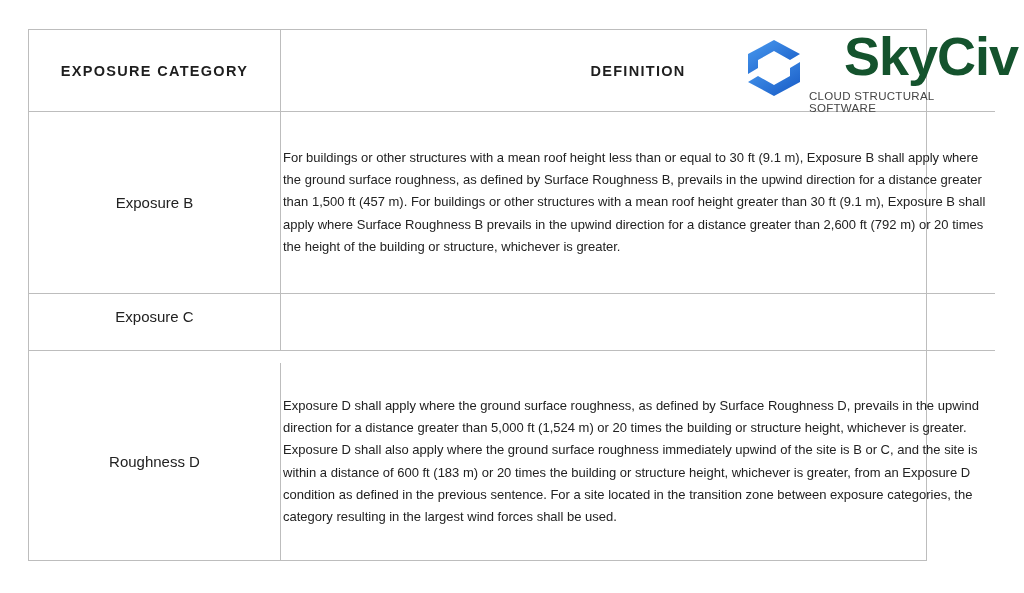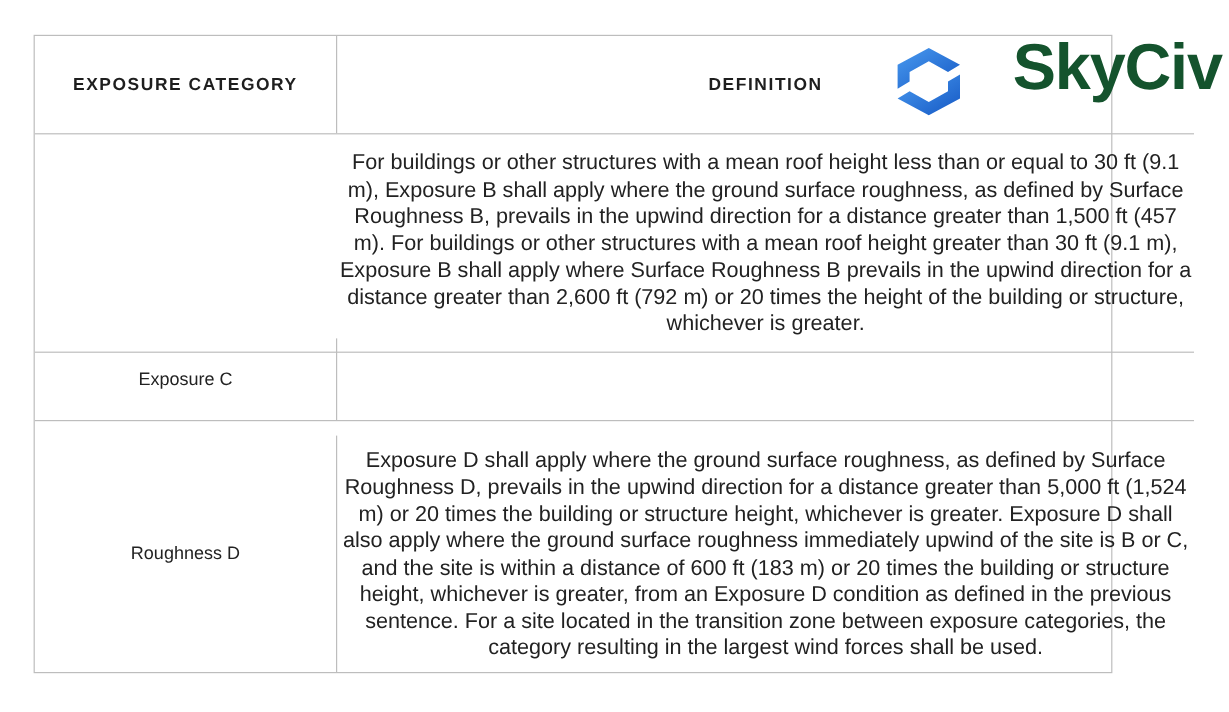--- a/index.html
+++ b/index.html
@@ -8,41 +8,44 @@
     .tbl { position: absolute; left: 28px; top: 29px; width: 899px; height: 532px;
            border: 1px solid #bdbdbd; box-sizing: border-box; }
     .row { position: absolute; left: 0; width: 966px; border-bottom: 1px solid #bdbdbd; box-sizing: border-box; }
     .row.last { border-bottom: none; }
     .c1 { position: absolute; left: 0; top: 0; bottom: 0; width: 252px; border-right: 1px solid #bdbdbd;
           display: flex; align-items: center; justify-content: center; box-sizing: border-box; }
     .c2 { position: absolute; left: 252px; top: 0; bottom: 0; right: 0;
           display: flex; align-items: center; justify-content: center; box-sizing: border-box; padding: 0 2px; }
     .hdr { font-weight: bold; font-size: 14.5px; letter-spacing: 1.3px; color: #1e1e1e; }
     .cat { font-size: 15px; color: #222; }
-    .def { font-size: 18px; line-height: 22.3px; text-align: center; color: #222; }
+    .def { font-size: 13px; line-height: 22.3px; color: #222; }
     .logo { position: absolute; left: 746px; top: 33px; width: 244px; height: 72px; }
     .logo-word { position: absolute; left: 62px; top: -9px; font-weight: bold; font-size: 54px;
                  color: #14532d; letter-spacing: -1px; line-height: 64px; margin-left: 36px; }
     .logo-sub { position: absolute; left: 63px; top: 57px; font-size: 11.5px; color: #444; letter-spacing: 0.3px; }
     .logo-icon { position: absolute; left: 0; top: 5px; width: 56px; height: 60px; }
   </style>
 </head>
 <body>
 
 <div class="tbl">
   <div class="row" style="top:0;height:82px;">
     <div class="c1">
       <span class="hdr">EXPOSURE CATEGORY</span>
     </div>
     <div class="c2">
       <span class="hdr" style="margin-right:0;">DEFINITION</span>
     </div>
   </div>
 
   <div class="row" style="top:82px;height:182px;">
+    <div class="c1">
+      <span class="cat">Exposure B</span>
+    </div>
     <div class="c2">
       <div class="def">For buildings or other structures with a mean roof height less than or equal to 30 ft (9.1 m), Exposure B shall apply where the ground surface roughness, as defined by Surface Roughness B, prevails in the upwind direction for a distance greater than 1,500 ft (457 m). For buildings or other structures with a mean roof height greater than 30 ft (9.1 m), Exposure B shall apply where Surface Roughness B prevails in the upwind direction for a distance greater than 2,600 ft (792 m) or 20 times the height of the building or structure, whichever is greater.</div>
     </div>
   </div>
 
   <div class="row" style="top:252px;height:69px;">
     <div class="c1">
       <span class="cat">Exposure C</span>
     </div>
   </div>
@@ -62,13 +65,14 @@
     <defs>
       <linearGradient id="g1" x1="0" y1="0" x2="1" y2="1">
         <stop offset="0" stop-color="#4a9bf0"></stop>
         <stop offset="1" stop-color="#1558c4"></stop>
       </linearGradient>
     </defs>
     <path d="M28 2 L54 16 L44 22 L28 13 L12 22 L12 30 L2 36 L2 16 Z" fill="url(#g1)"></path>
     <path d="M28 58 L2 44 L12 38 L28 47 L44 38 L44 30 L54 24 L54 44 Z" fill="url(#g1)"></path>
   </svg>
   <span class="logo-word">SkyCiv</span>
+  <span class="logo-sub">CLOUD STRUCTURAL SOFTWARE</span>
 </div>
 
 </body></html>

